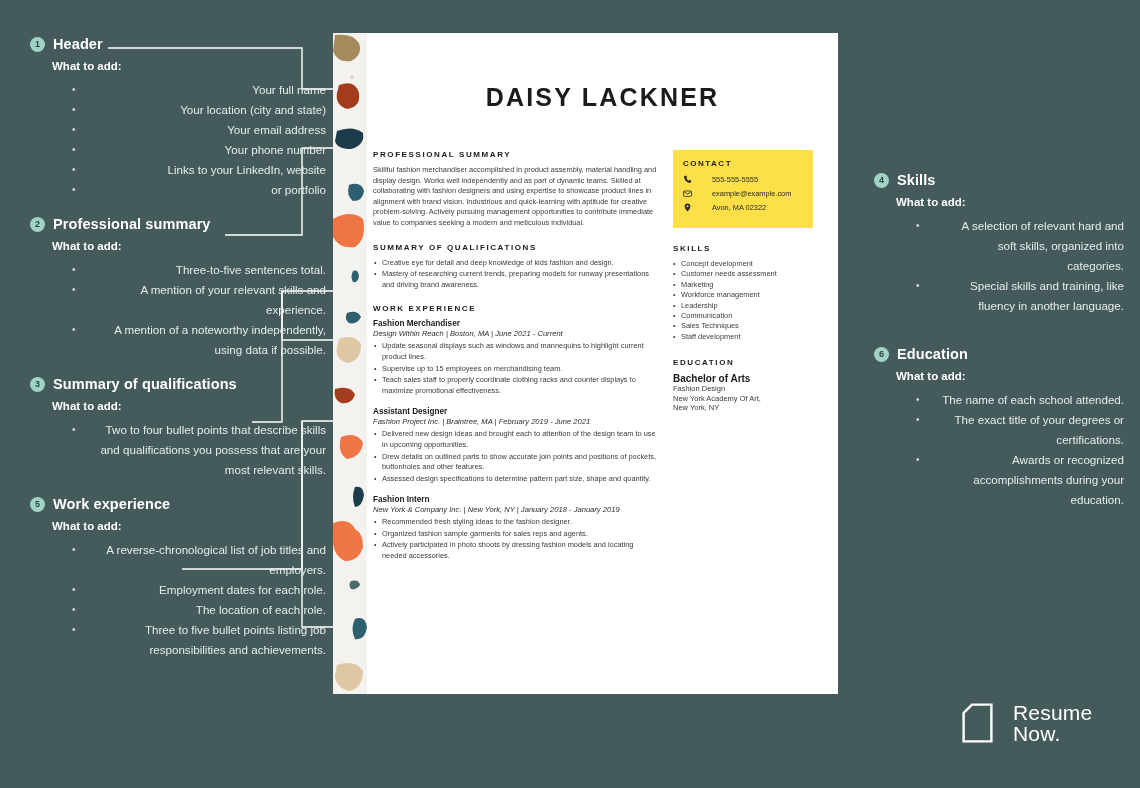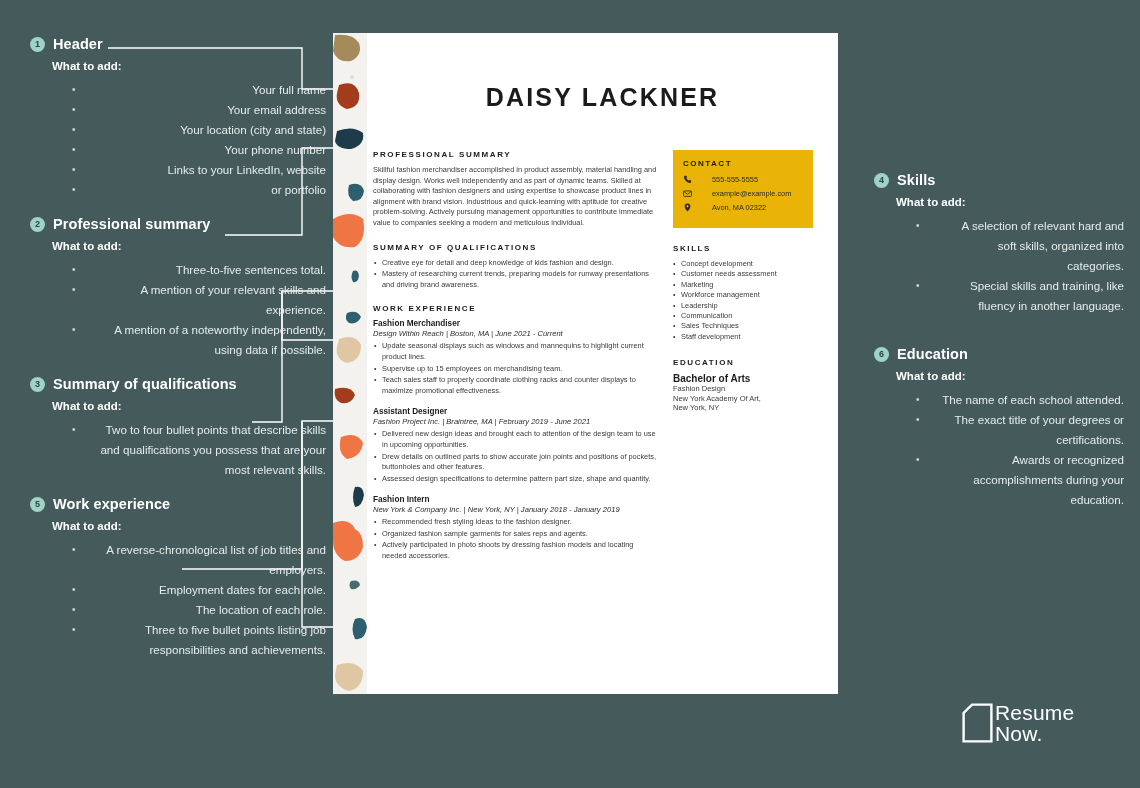--- a/index.html
+++ b/index.html
@@ -93,21 +93,21 @@
   }
   .rlist li::before {
     content: "\2022"; position: absolute; left: 1px; top: 0;
     color: #3a3a3a; font-size: 7px;
   }
 
   .job { margin-bottom: 11px; }
   .job-title { font-size: 8.2px; font-weight: bold; color: #1b1b1b; }
   .job-meta { font-size: 7.6px; font-style: italic; color: #2d2d2d; margin: 1px 0 3px; }
 
-  .contact-box { background: #eab308; padding: 9px 10px 11px; }
+  .contact-box { background: #fde047; padding: 9px 10px 11px; }
   .contact-title {
     font-size: 8px; font-weight: bold; letter-spacing: 1.5px; color: #1b1b1b;
     margin-bottom: 7px;
   }
   .contact-row {
     display: flex; align-items: center; gap: 20px;
     font-size: 7.4px; color: #2b2b2b; margin-bottom: 5px;
   }
   .contact-row .ic { width: 9px; height: 9px; flex: 0 0 auto; display:block; }
 
@@ -119,21 +119,21 @@
   }
   .slist li::before {
     content: "\2022"; position: absolute; left: 0; top: 0; font-size: 7px; color: #3a3a3a;
   }
   .edu-deg { font-size: 10px; font-weight: bold; color: #1b1b1b; }
   .edu-line { font-size: 7.5px; line-height: 9.6px; color: #3a3a3a; }
 
   
   .logo {
     position: absolute; left: 962px; top: 702px;
-    display: flex; align-items: center; gap: 2px;
+    display: flex; align-items: center; gap: 20px;
   }
   .logo-text { color: #ffffff; font-size: 21px; line-height: 21px; font-weight: 400; }
   .logo-text div { letter-spacing: .2px; }
 </style>
 </head>
 <body>
 
 <div class="stage">
 
   <svg class="connectors" viewBox="0 0 1140 788">
@@ -155,22 +155,22 @@
   <div class="ann-col ann-left">
 
     <div class="ann-block">
       <div class="ann-head">
         <span class="badge">1</span>
         <span class="ann-title">Header</span>
       </div>
       <div class="what">What to add:</div>
       <ul class="ann-list">
         <li>Your full name</li>
+        <li>Your location (city and state)</li>
         <li>Your email address</li>
-        <li>Your location (city and state)</li>
         <li>Your phone number</li>
         <li>Links to your LinkedIn, website</li>
         <li>or portfolio</li>
       </ul>
     </div>
 
     <div class="ann-block">
       <div class="ann-head">
         <span class="badge">2</span>
         <span class="ann-title">Professional summary</span>

